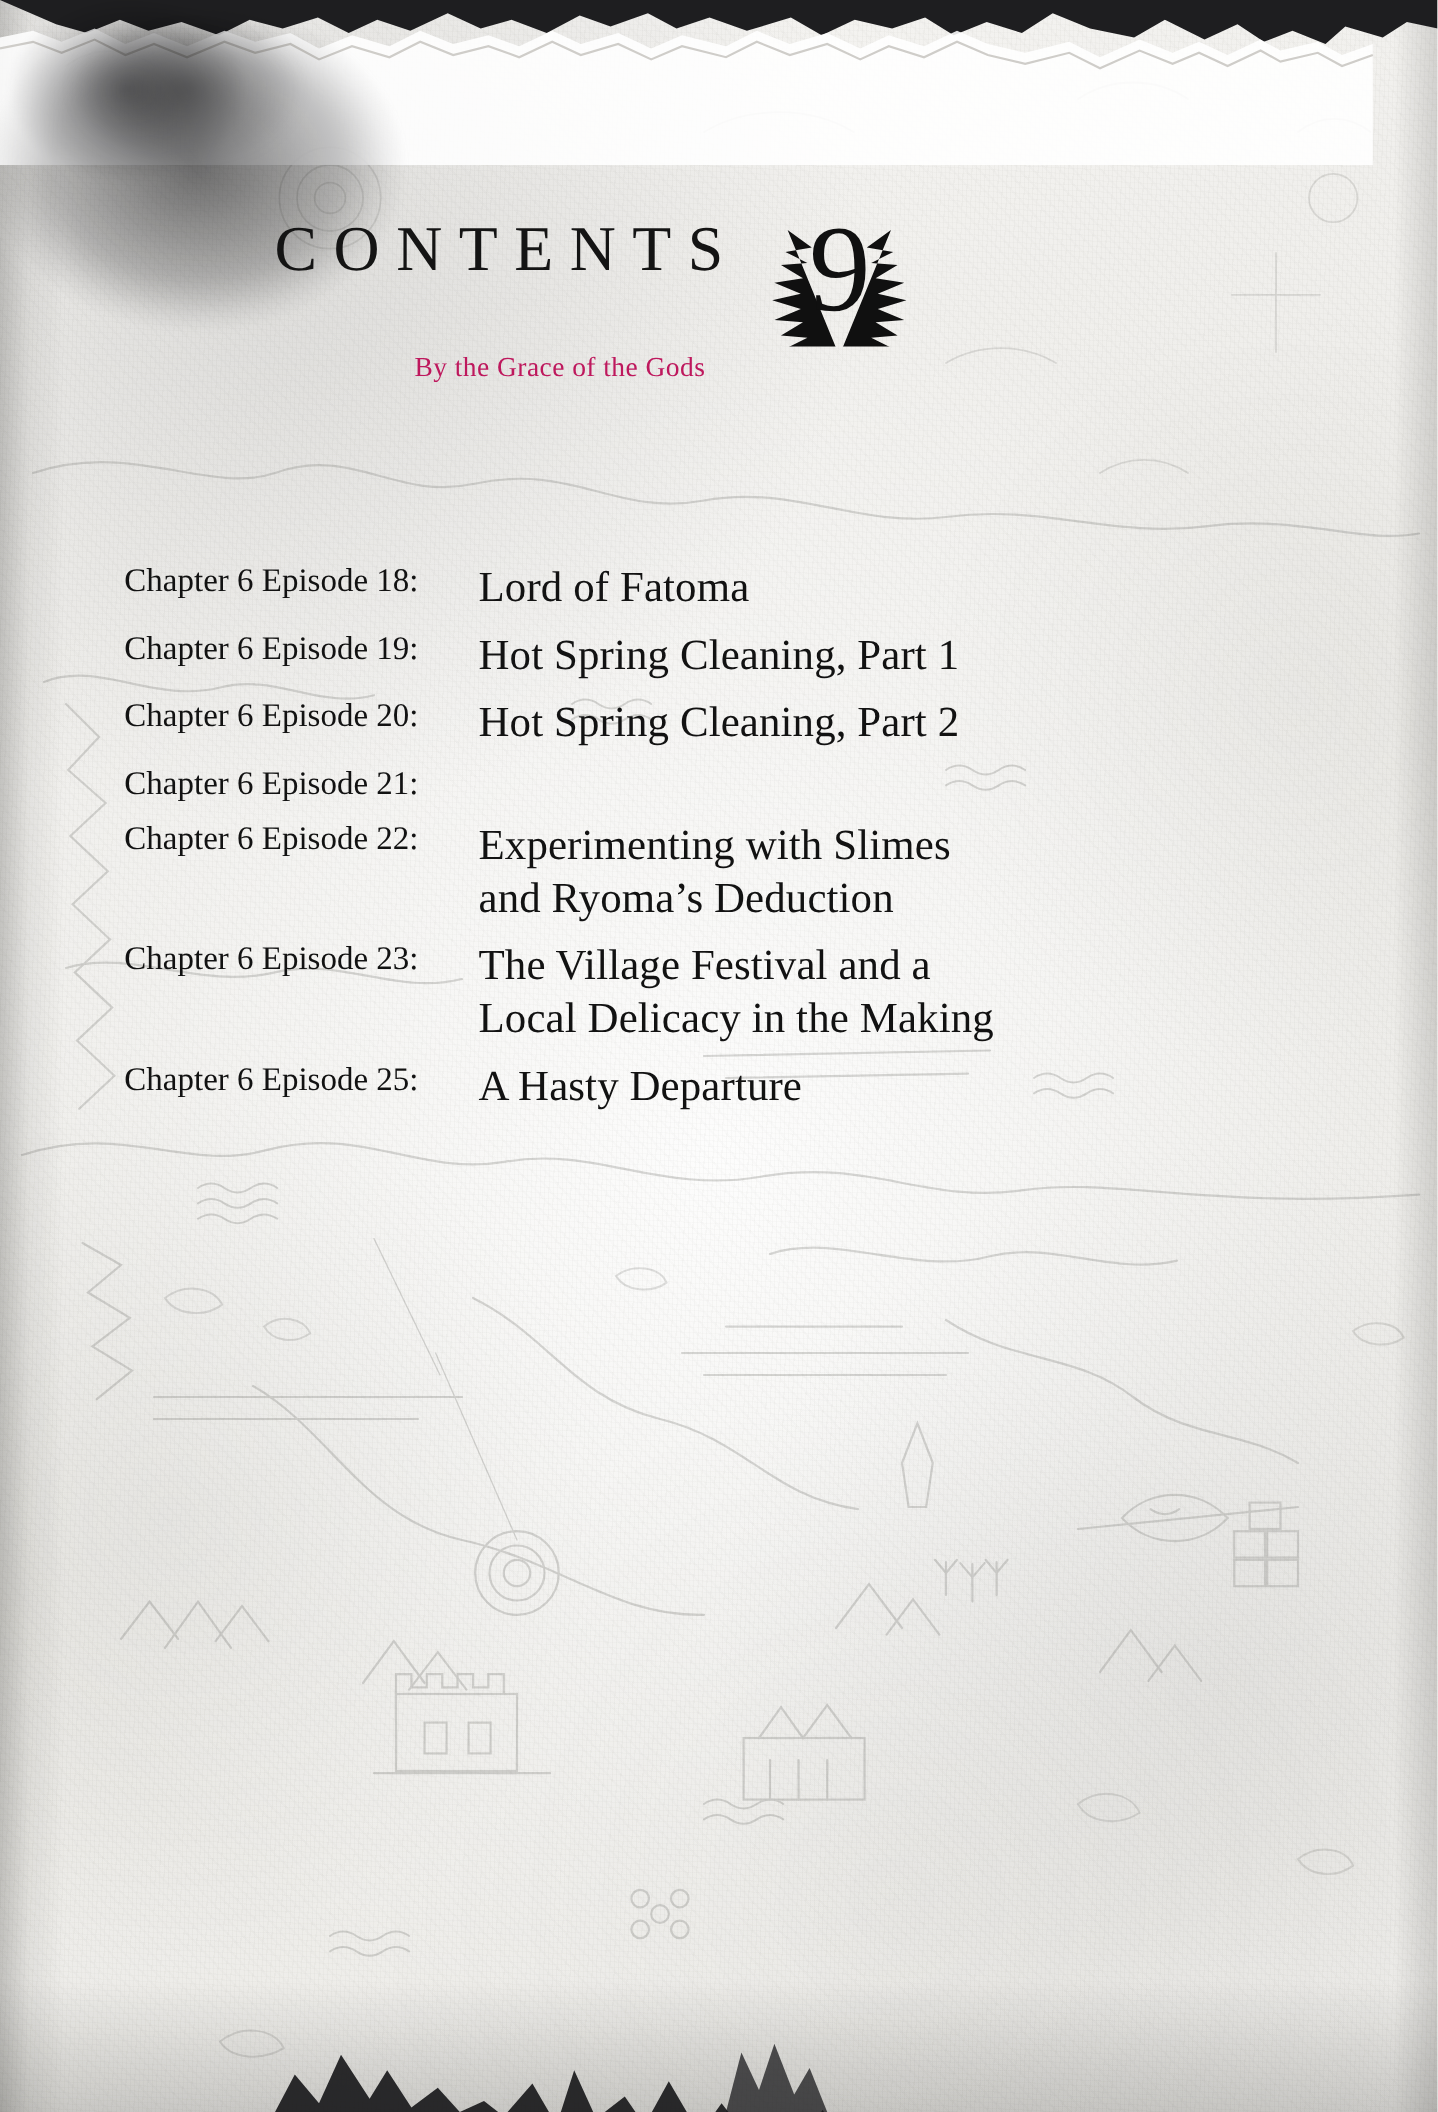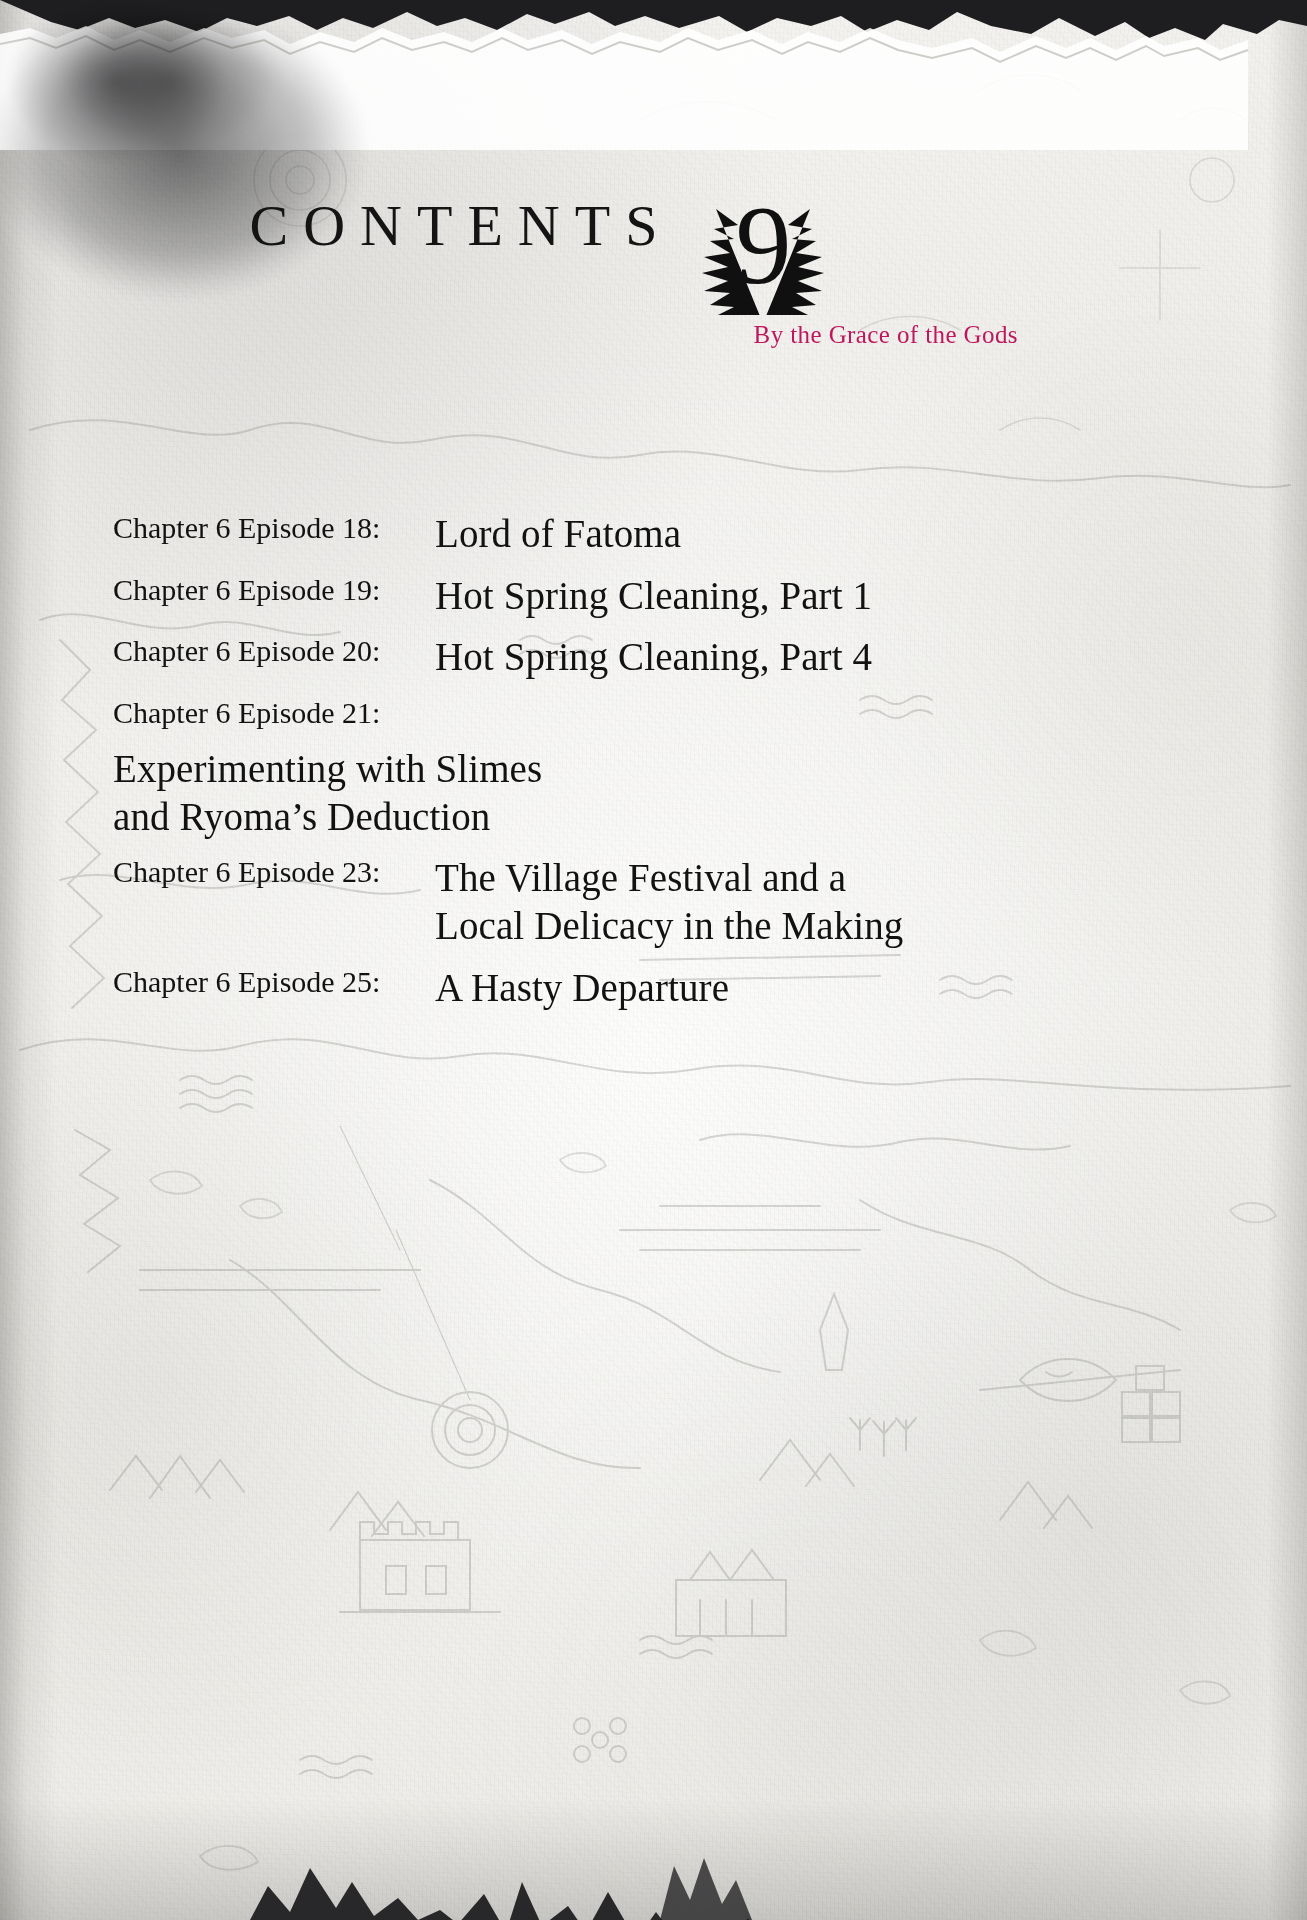--- a/index.html
+++ b/index.html
@@ -123,21 +123,21 @@
     width: 1307px; height: 160px;
   }
   .bottom-ink svg { display:block; width: 100%; height: 100%; }
 
   
   .header {
     position: absolute;
     top: 175px;
     left: 0;
     width: 1066px;
-    text-align: right;
+    text-align: center;
   }
   .contents-row {
     display: flex;
     align-items: flex-start;
     justify-content: center;
     gap: 26px;
   }
   .contents-title {
     font-family: "Liberation Serif", serif;
     font-size: 58px;
@@ -399,29 +399,30 @@
     <div class="toc-row">
       <div class="toc-label">Chapter 6 Episode 19:</div>
       <div class="toc-title">
         <span>Hot Spring Cleaning, Part 1</span>
       </div>
     </div>
 
     <div class="toc-row">
       <div class="toc-label">Chapter 6 Episode 20:</div>
       <div class="toc-title">
-        <span>Hot Spring Cleaning, Part 4</span>
+        <span>Hot Spring Cleaning, Part 2</span>
       </div>
     </div>
 
     <div class="toc-row">
       <div class="toc-label">Chapter 6 Episode 21:</div>
     </div>
 
     <div class="toc-row">
+      <div class="toc-label">Chapter 6 Episode 22:</div>
       <div class="toc-title">
         <span>Experimenting with Slimes</span>
         <span class="line2">and Ryoma’s Deduction</span>
       </div>
     </div>
 
     <div class="toc-row">
       <div class="toc-label">Chapter 6 Episode 23:</div>
       <div class="toc-title">
         <span>The Village Festival and a</span>

